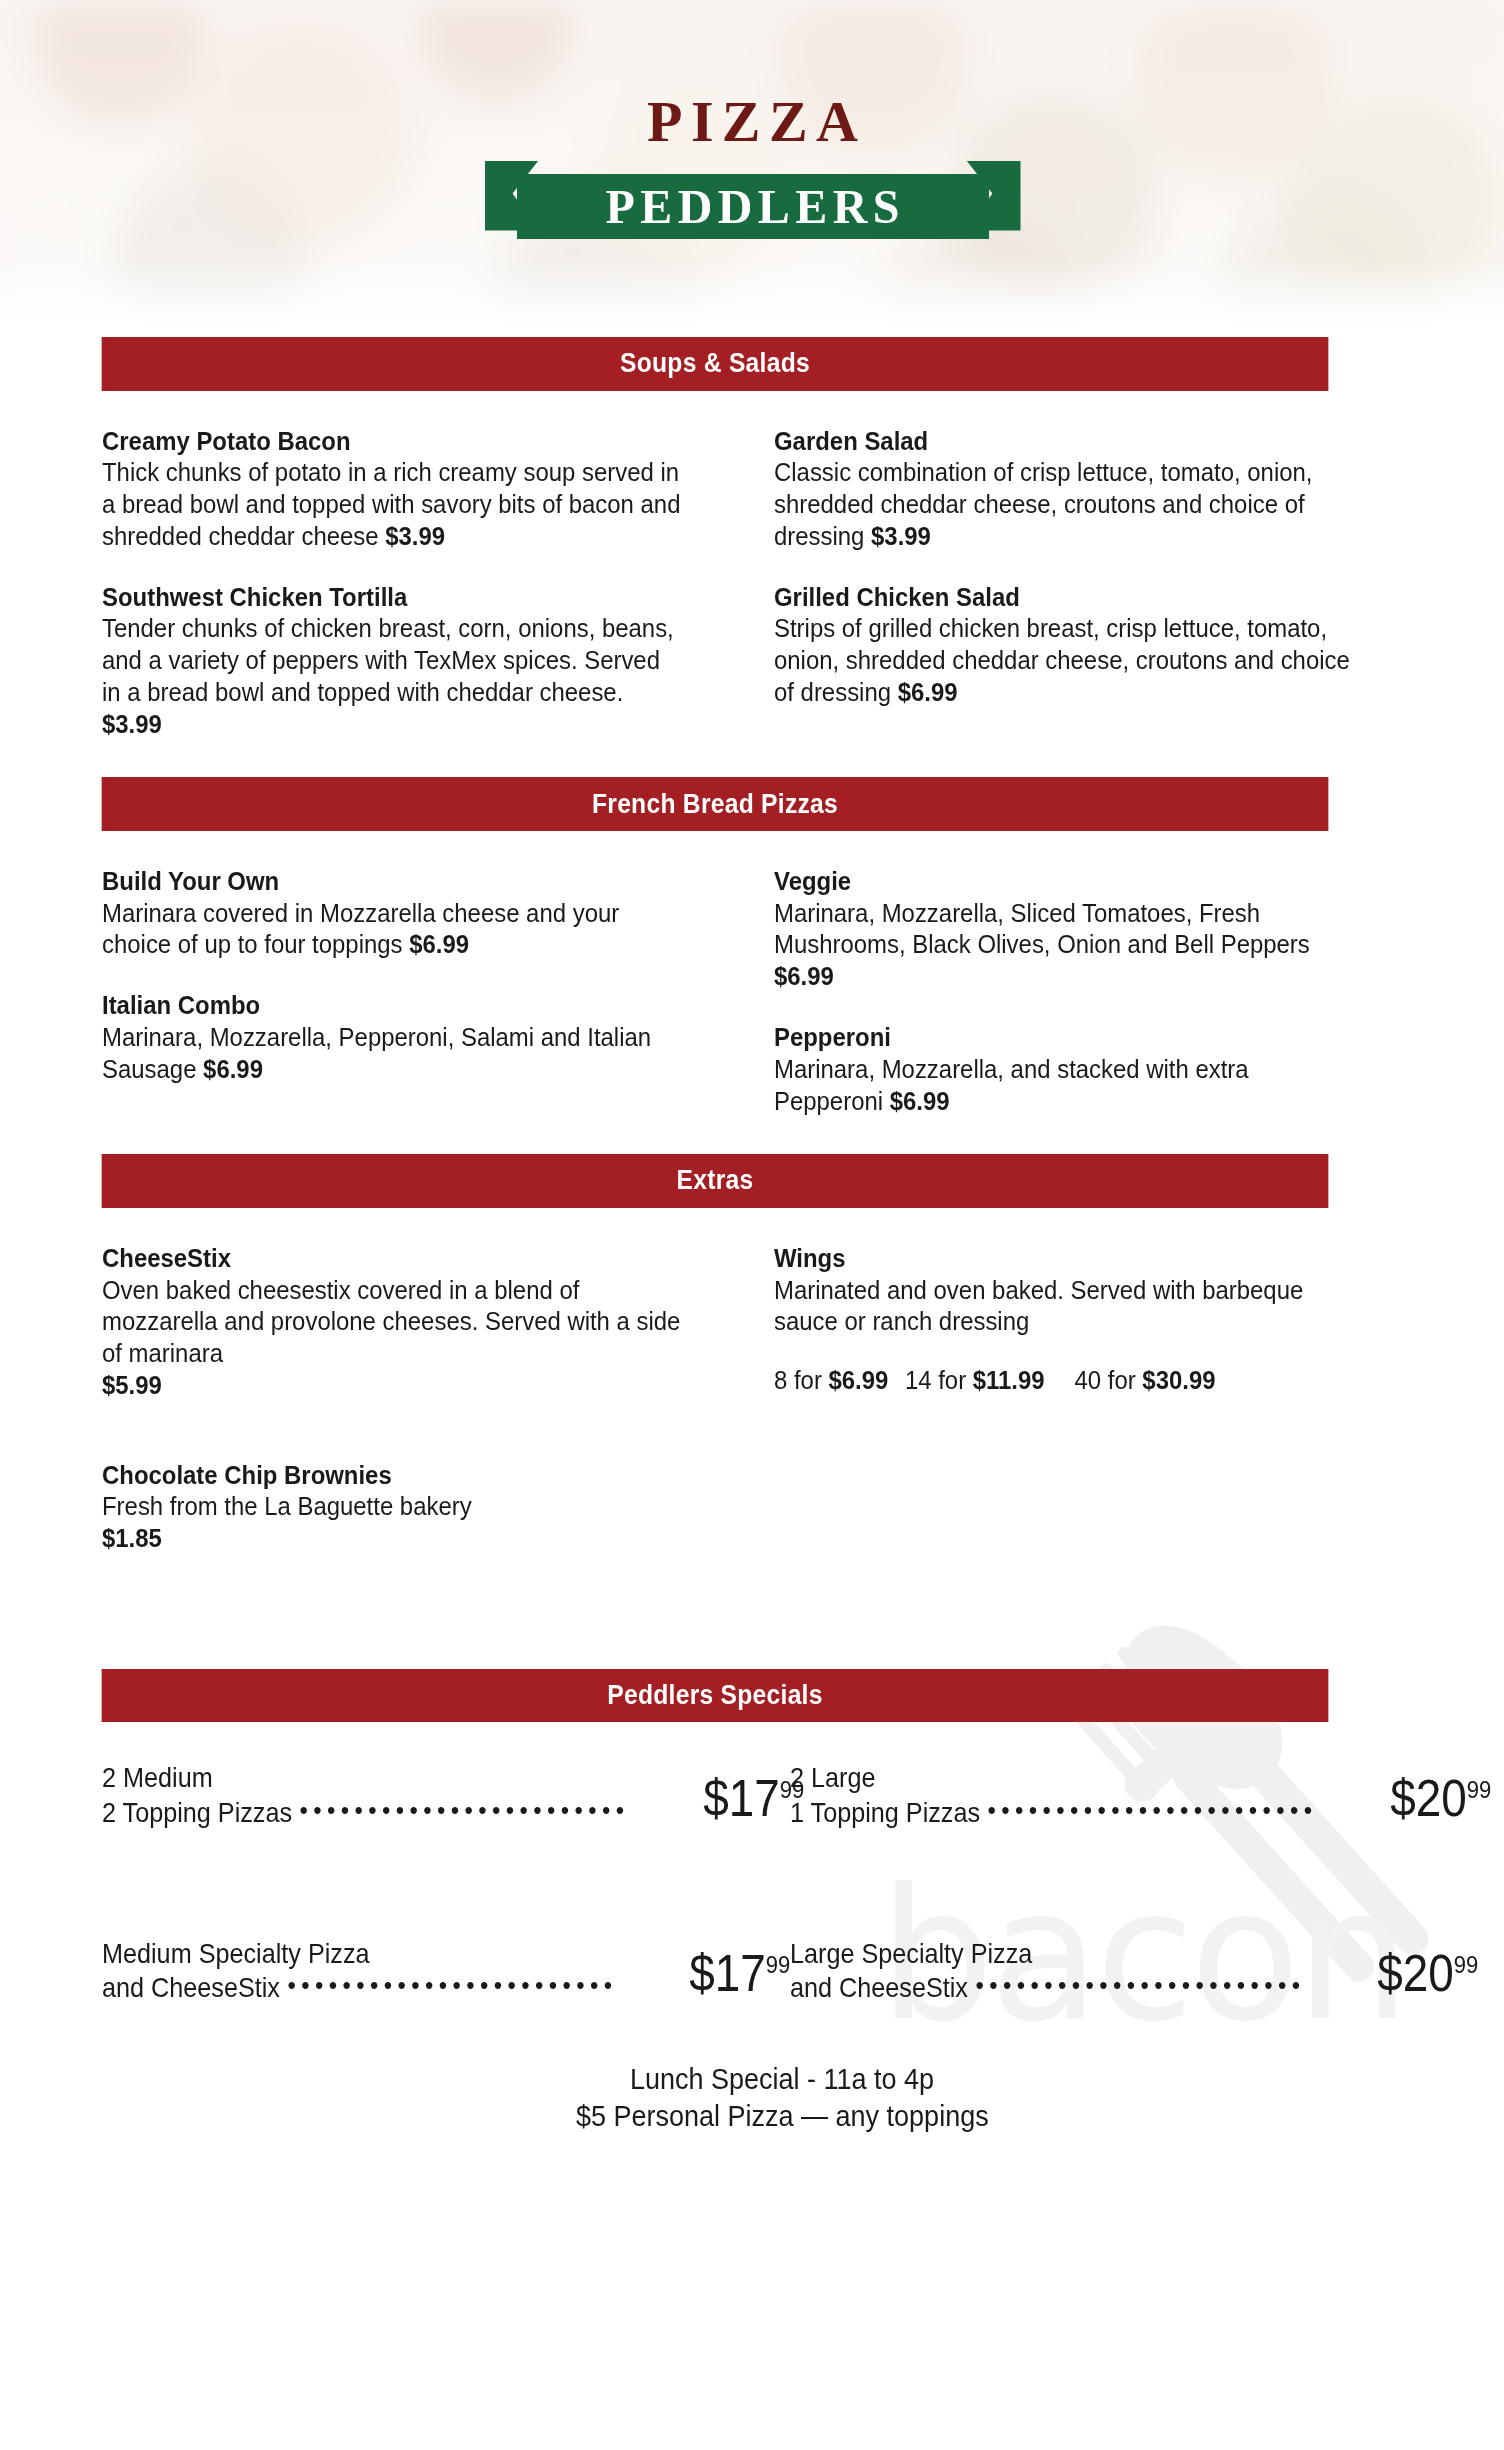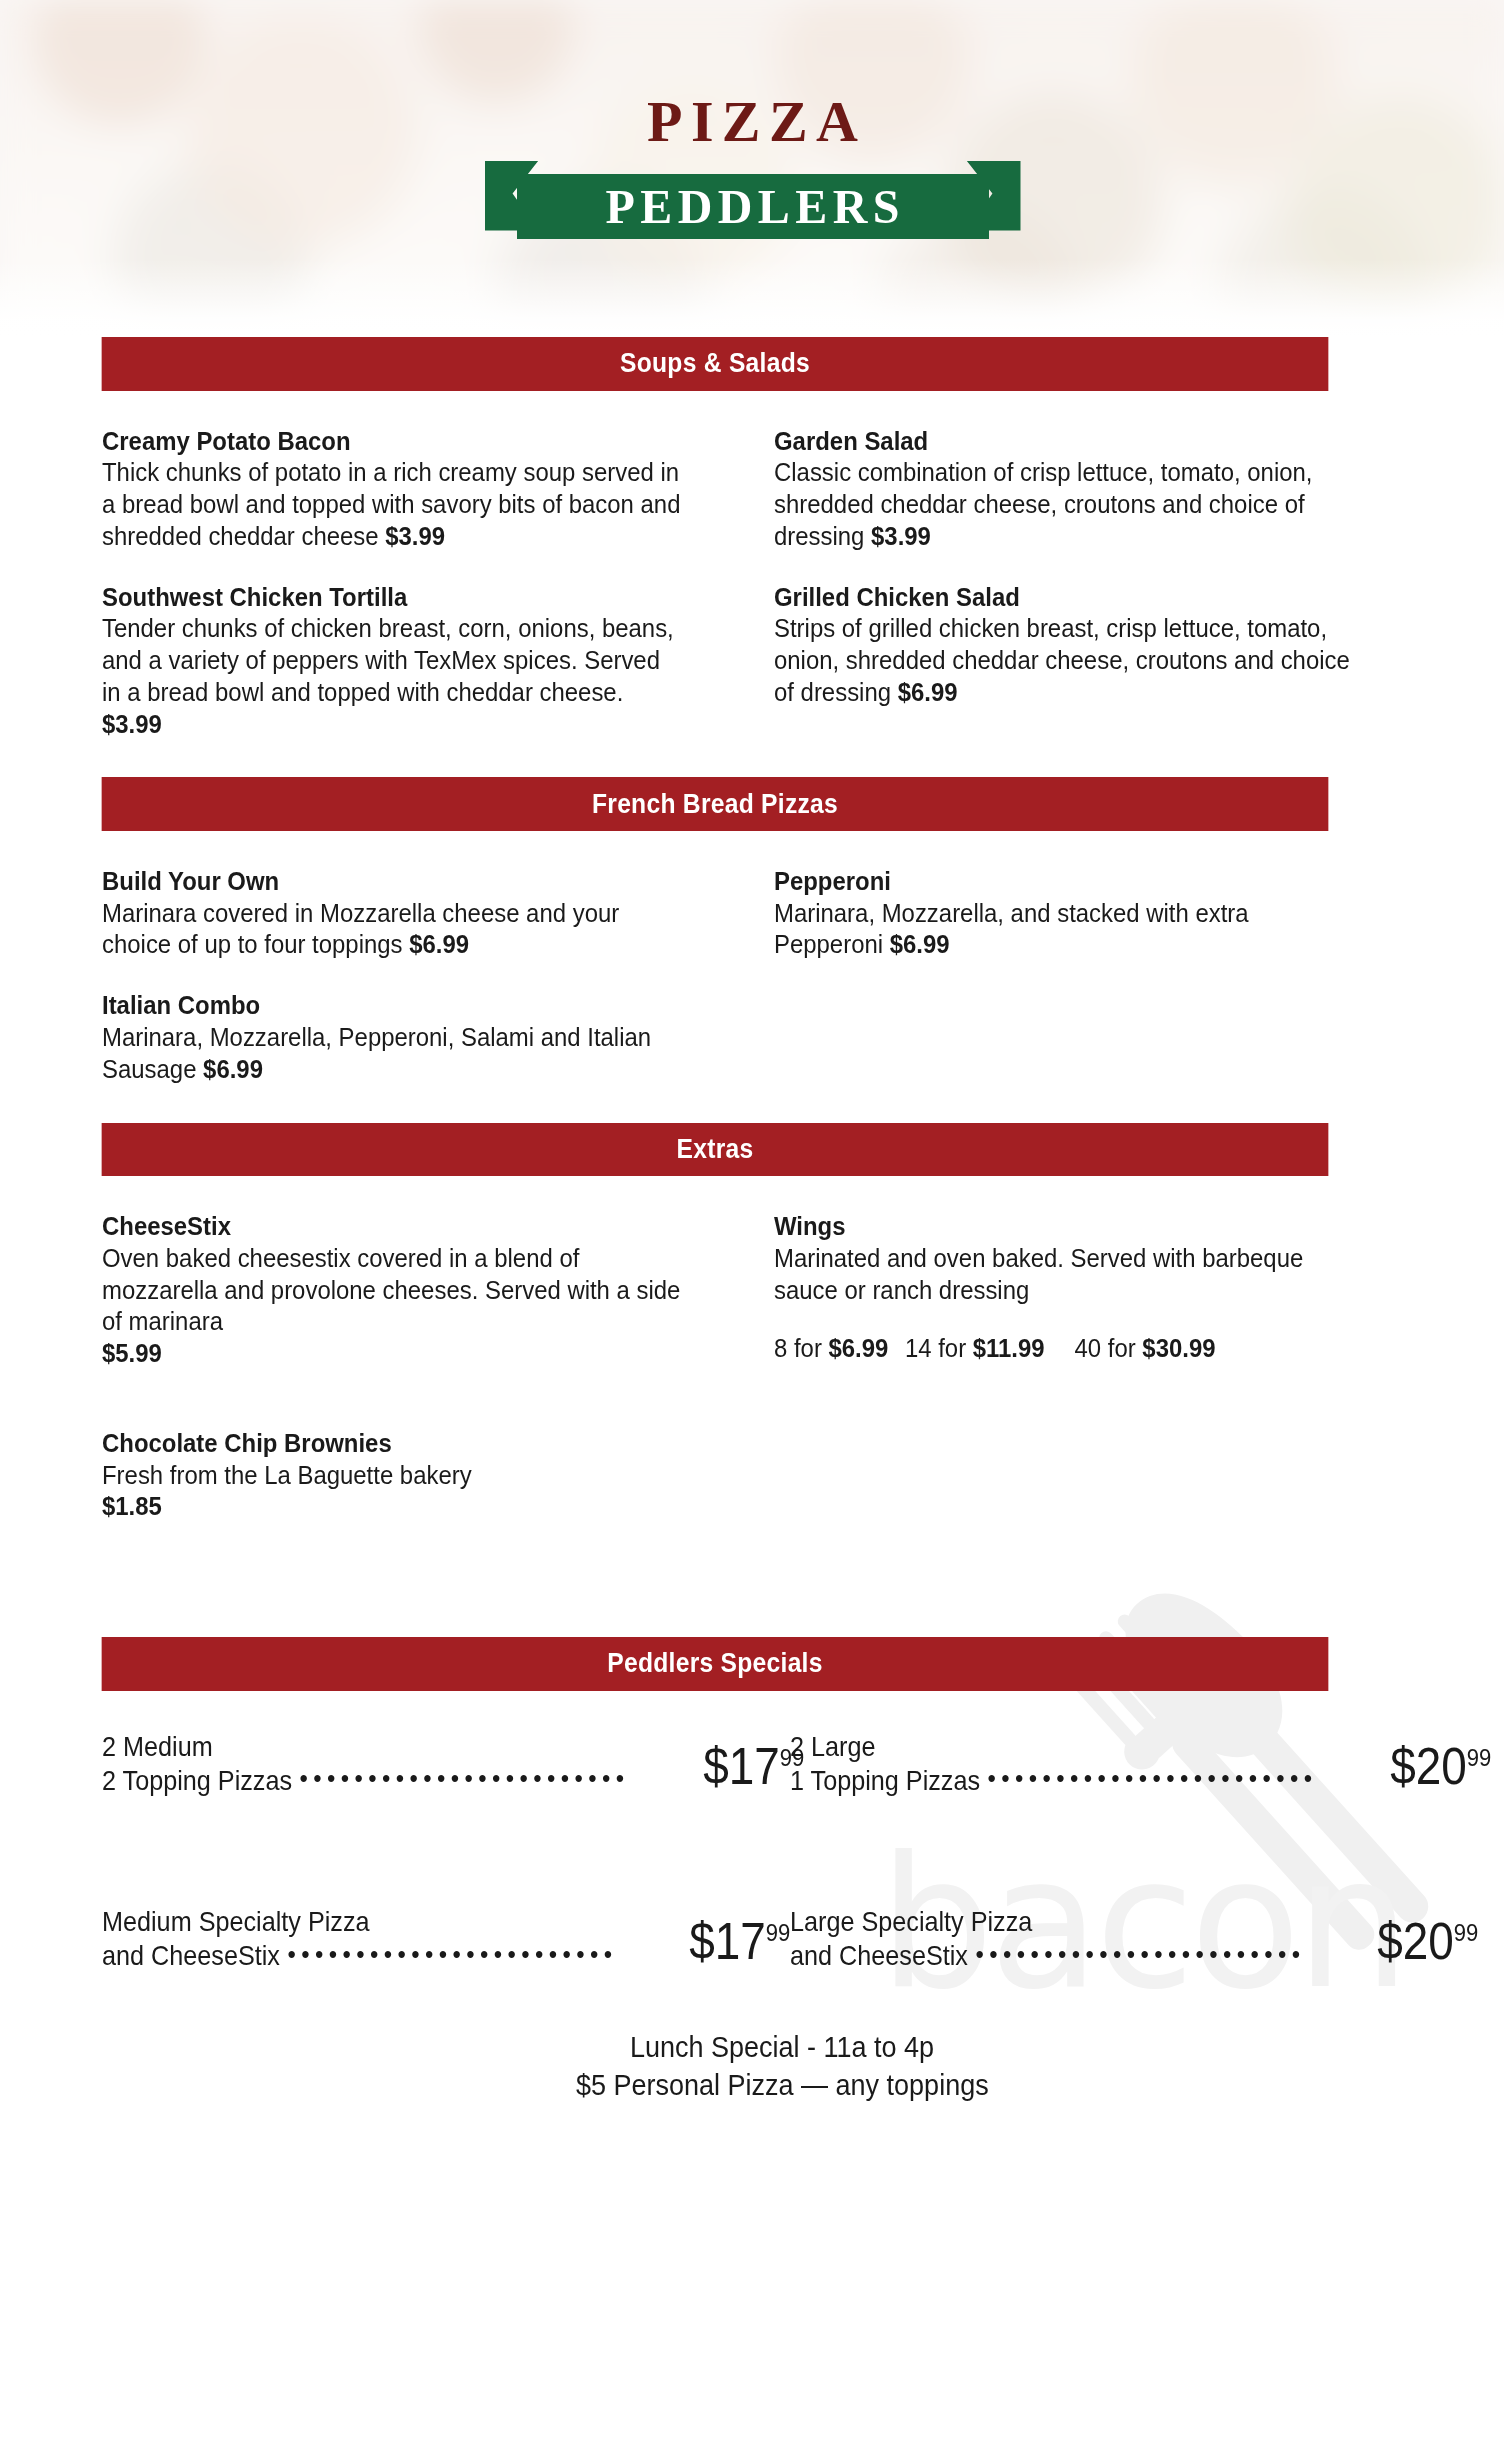--- a/index.html
+++ b/index.html
@@ -343,20 +343,24 @@
       </div>
 
       <div class="item">
         <div class="item-name">Italian Combo</div>
         <div class="item-desc"><span>Marinara, Mozzarella, Pepperoni, Salami and Italian Sausage </span><b>$6.99</b></div>
       </div>
 
     </div>
     <div class="col">
 
+      <div class="item">
+        <div class="item-name">Veggie</div>
+        <div class="item-desc"><span>Marinara, Mozzarella, Sliced Tomatoes, Fresh Mushrooms, Black Olives, Onion and Bell Peppers </span><b>$6.99</b></div>
+      </div>
 
       <div class="item">
         <div class="item-name">Pepperoni</div>
         <div class="item-desc"><span>Marinara, Mozzarella, and stacked with extra Pepperoni </span><b>$6.99</b></div>
       </div>
 
     </div>
   </div>
 </div>
 

